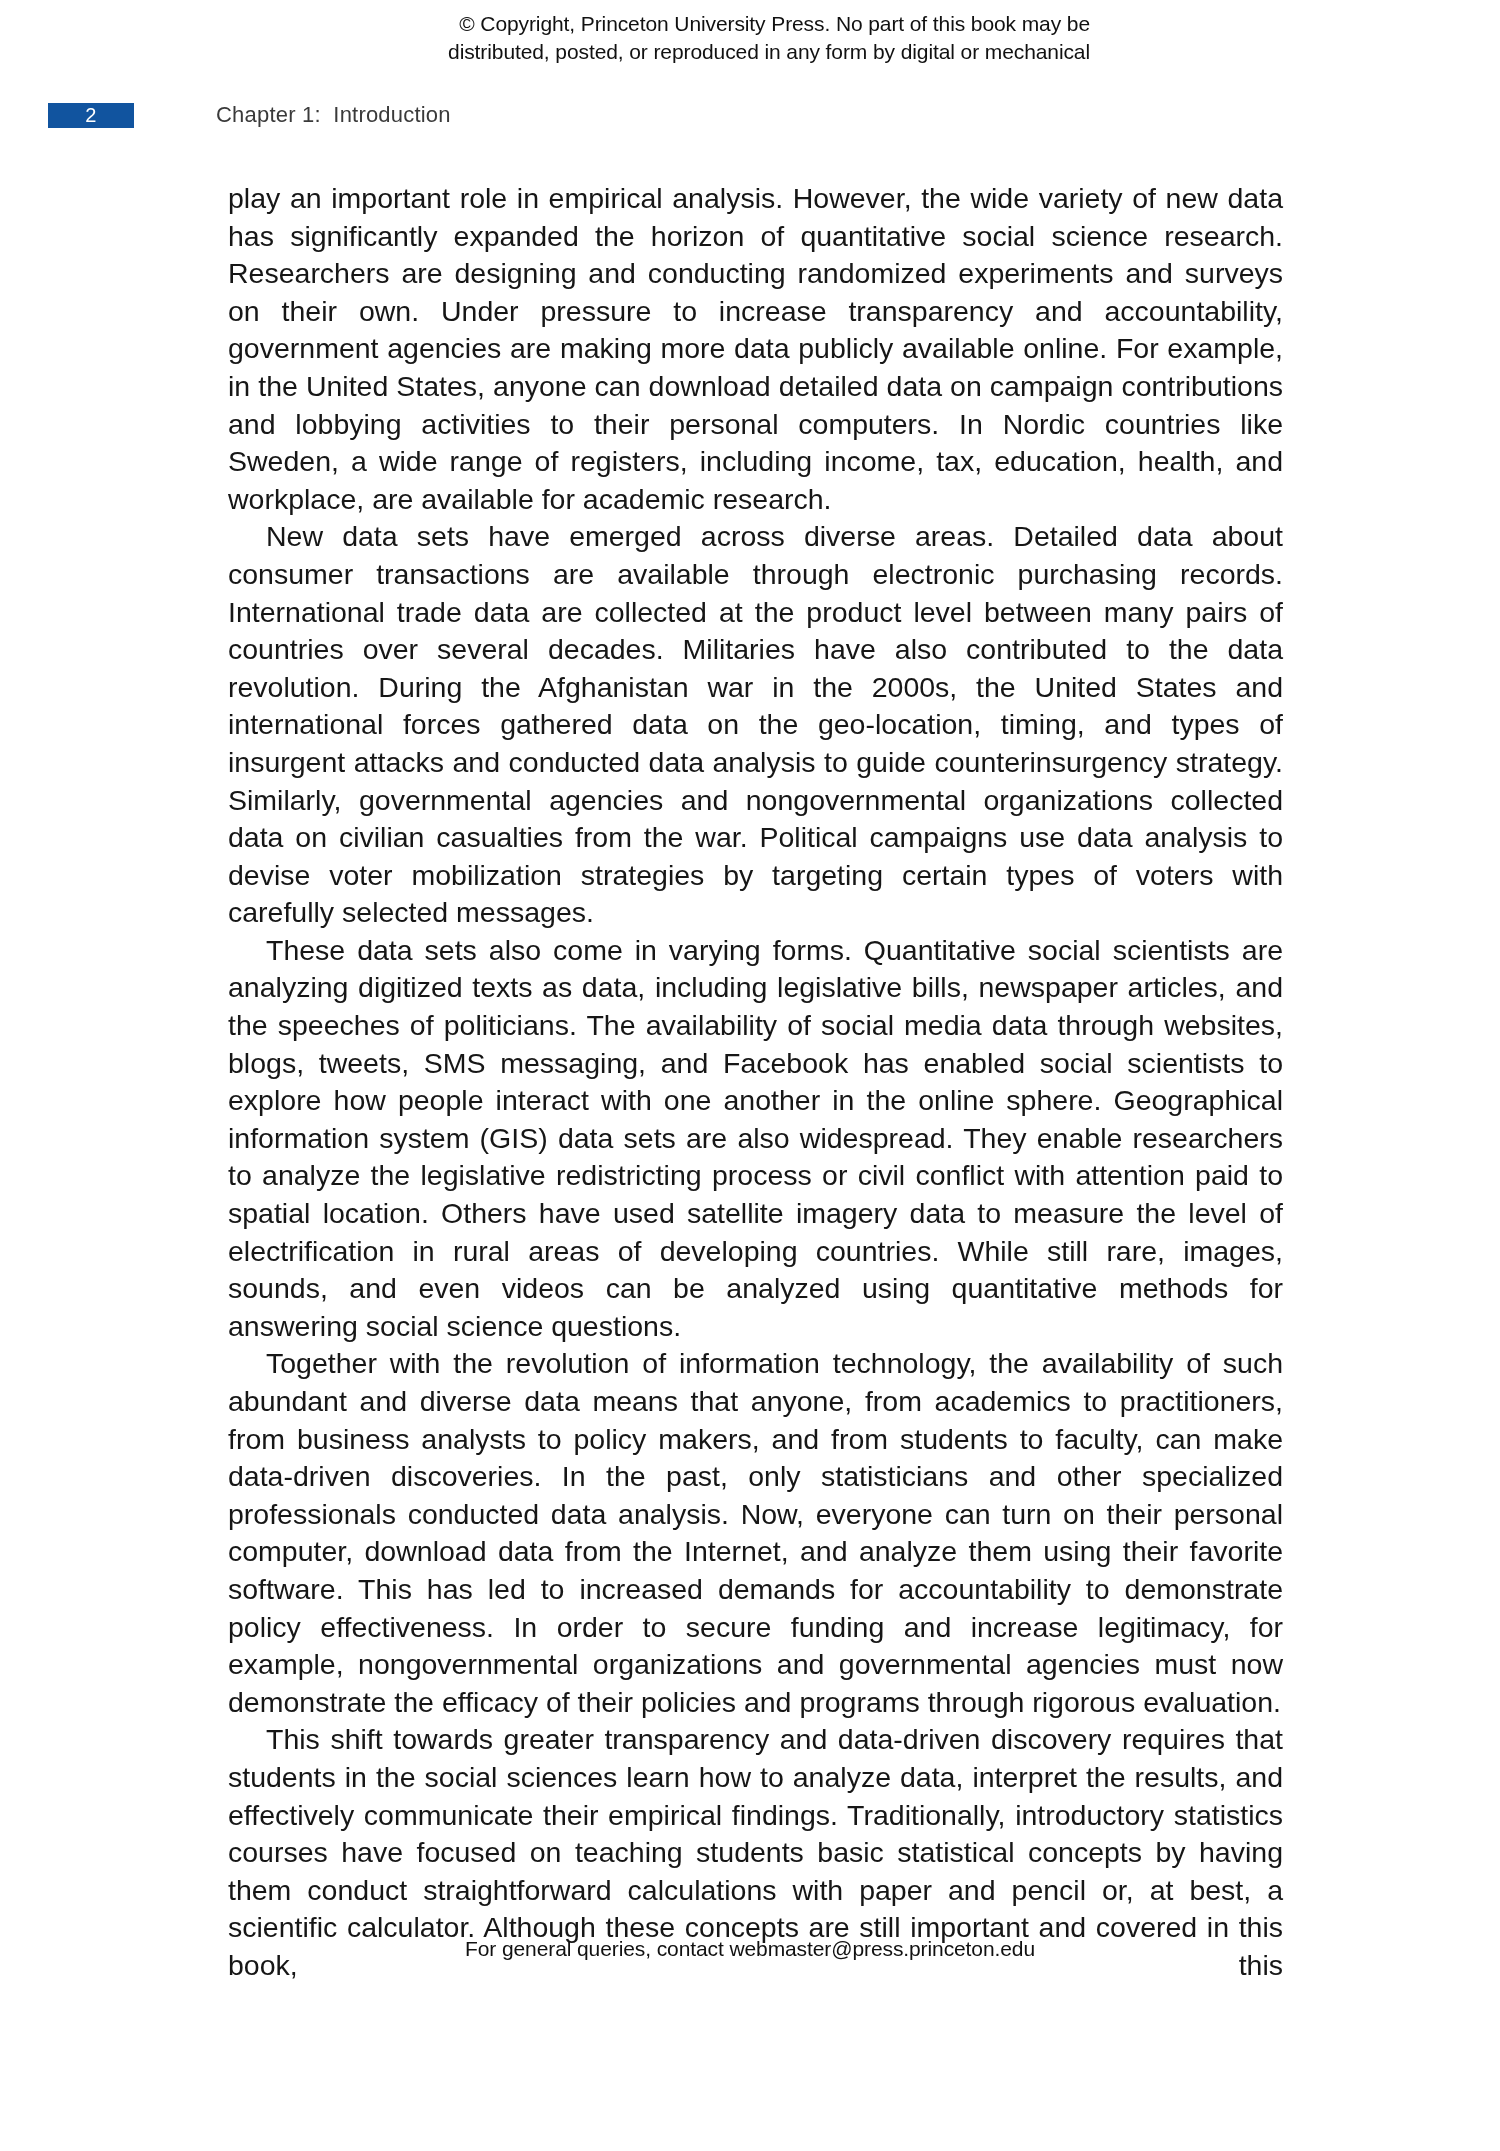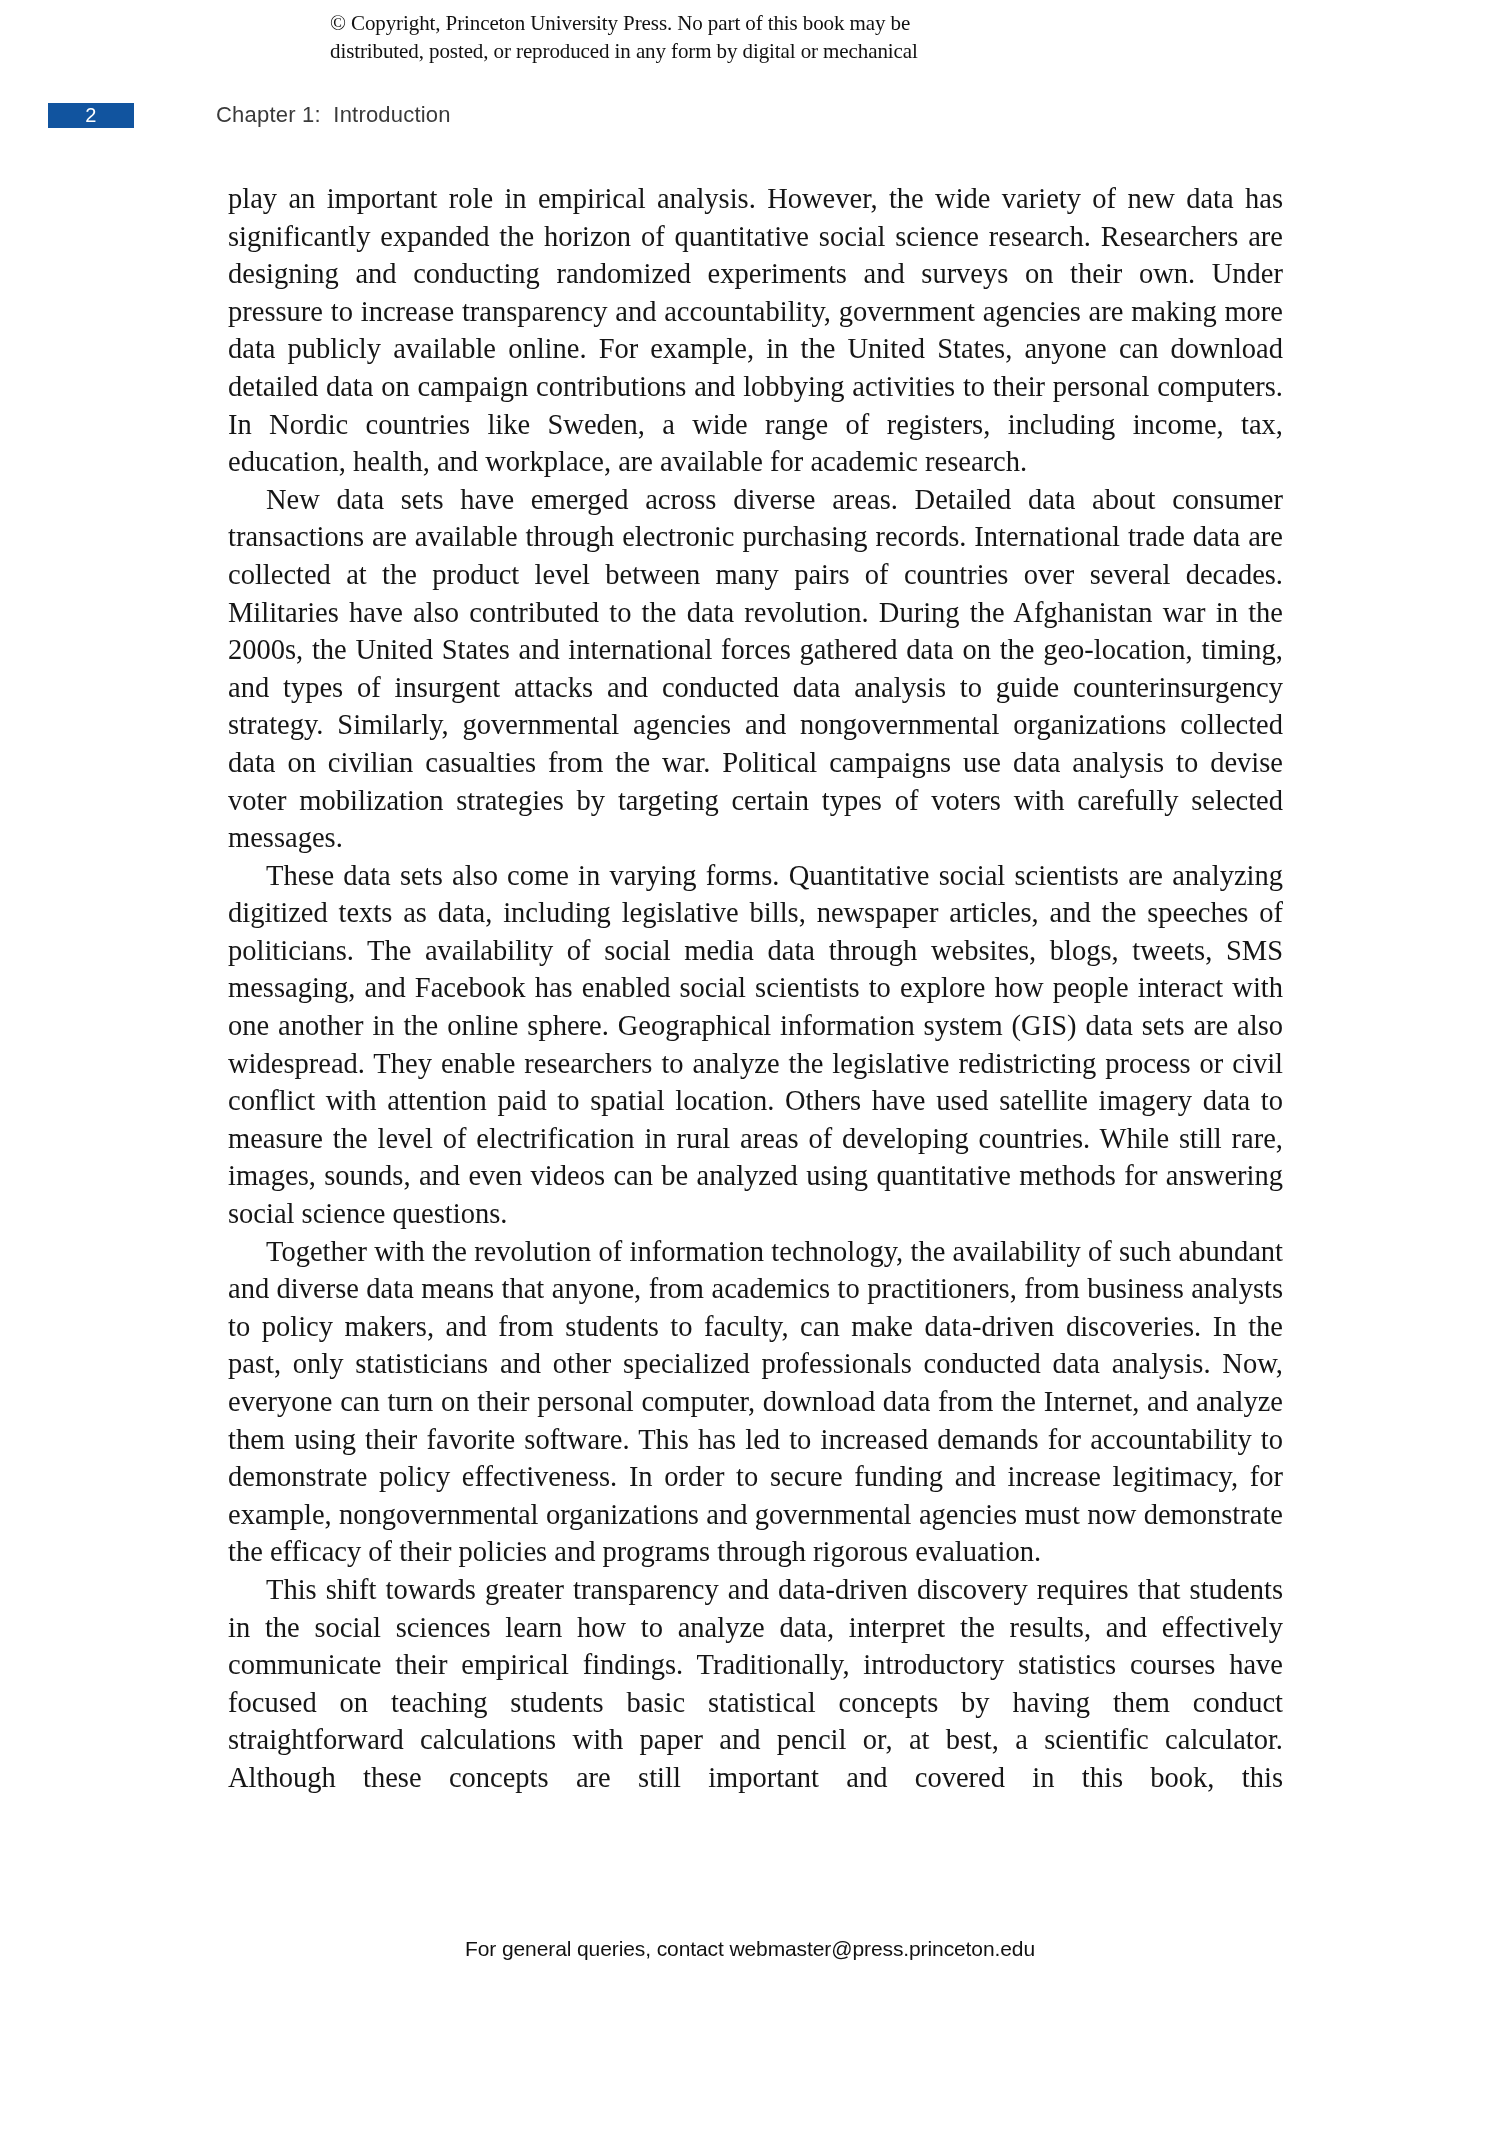--- a/index.html
+++ b/index.html
@@ -15,25 +15,26 @@
     overflow: hidden;
     box-sizing: border-box;
   }
 
   
   .copyright-notice {
     position: absolute;
     left: 330px;
     top: 10px;
     width: 760px;
-    font-family: Liberation Serif, serif;
+    font-family: Liberation Sans, sans-serif;
     font-size: 21px;
     line-height: 27.5px;
     color: #111111;
     letter-spacing: -0.1px;
+    text-align: right;
   }
   .copyright-notice .cline {
     display: block;
     white-space: nowrap;
   }
 
   
   .running-head {
     position: absolute;
     left: 0;
@@ -69,21 +70,21 @@
 
   
   .body-column {
     position: absolute;
     left: 228px;
     top: 180px;
     width: 1055px;
   }
   .body-column p {
     margin: 0;
-    font-family: Liberation Serif, serif;
+    font-family: Liberation Sans, sans-serif;
     font-size: 28.5px;
     line-height: 37.6px;
     color: #161616;
     text-align: justify;
     text-justify: inter-word;
     text-indent: 0;
     hyphens: manual;
     -webkit-hyphens: manual;
   }
   .body-column p.indented {

